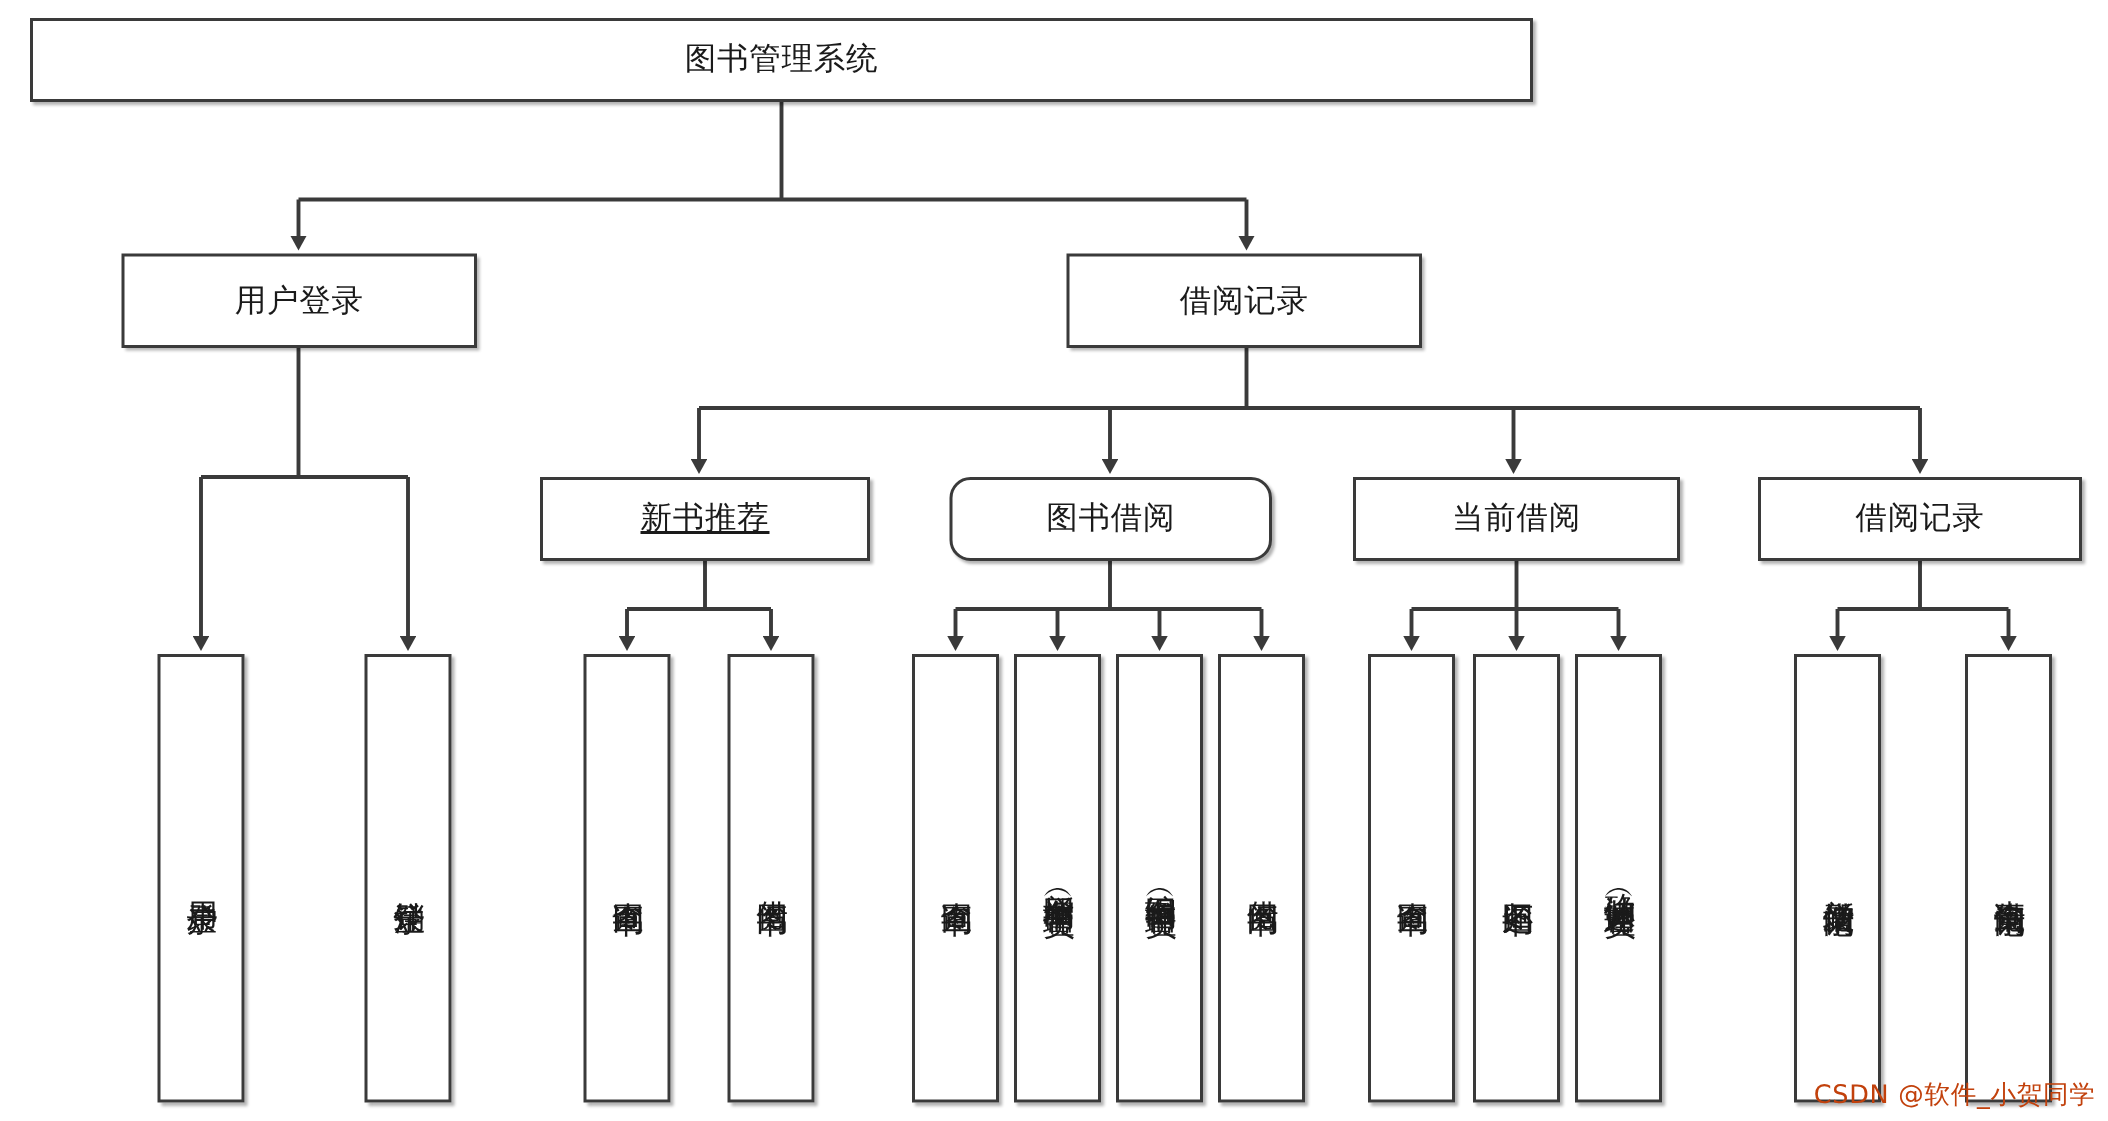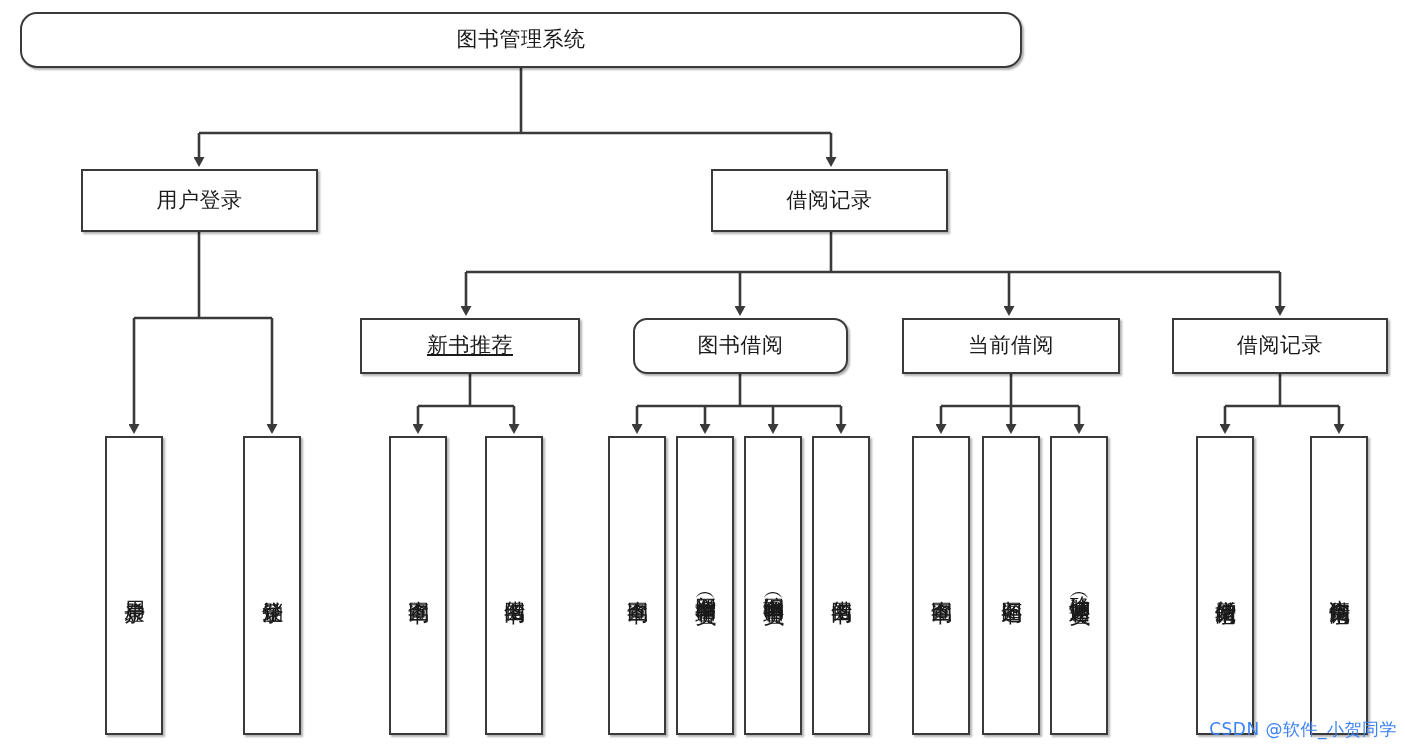--- a/index.html
+++ b/index.html
@@ -56,21 +56,21 @@
     letter-spacing: 1px;
   }
   .node.v.tall .vtext {
     letter-spacing: 1.5px;
   }
   .watermark {
     position: absolute;
     right: 8px;
     bottom: 6px;
     font-size: 17px;
-    color: #3b82f6;
+    color: #c2410c;
     letter-spacing: 0.5px;
     white-space: nowrap;
     font-family: "DejaVu Sans", "Liberation Sans", sans-serif;
   }
 </style>
 </head>
 <body>
 
 <div id="canvas">
 
@@ -117,21 +117,21 @@
       <path d="M1011,406 L1011,425" marker-end="url(#arrow)"></path>
       <path d="M1079,406 L1079,425" marker-end="url(#arrow)"></path>
 
       <path d="M1280,374 L1280,406"></path>
       <path d="M1225,406 L1339,406"></path>
       <path d="M1225,406 L1225,425" marker-end="url(#arrow)"></path>
       <path d="M1339,406 L1339,425" marker-end="url(#arrow)"></path>
     </g>
   </svg>
 
-  <div class="node h" id="node-root" style="left: 20px; top: 12px; width: 1002px; height: 56px; border-radius: 17px;">图书管理系统</div>
+  <div class="node h" id="node-root" style="left: 20px; top: 12px; width: 1002px; height: 56px;">图书管理系统</div>
 
   <div id="level2-container">
       <div class="node h" style="left: 81px; top: 169px; width: 237px; height: 63px;">用户登录</div>
       <div class="node h" style="left: 711px; top: 169px; width: 237px; height: 63px;">借阅记录</div>
     </div>
   <div id="level3-container">
       <div class="node h" style="left: 360px; top: 318px; width: 220px; height: 56px; text-decoration: underline;">新书推荐</div>
       <div class="node h" style="left: 633px; top: 318px; width: 215px; height: 56px; border-radius: 14px;">图书借阅</div>
       <div class="node h" style="left: 902px; top: 318px; width: 218px; height: 56px;">当前借阅</div>
       <div class="node h" style="left: 1172px; top: 318px; width: 216px; height: 56px;">借阅记录</div>

